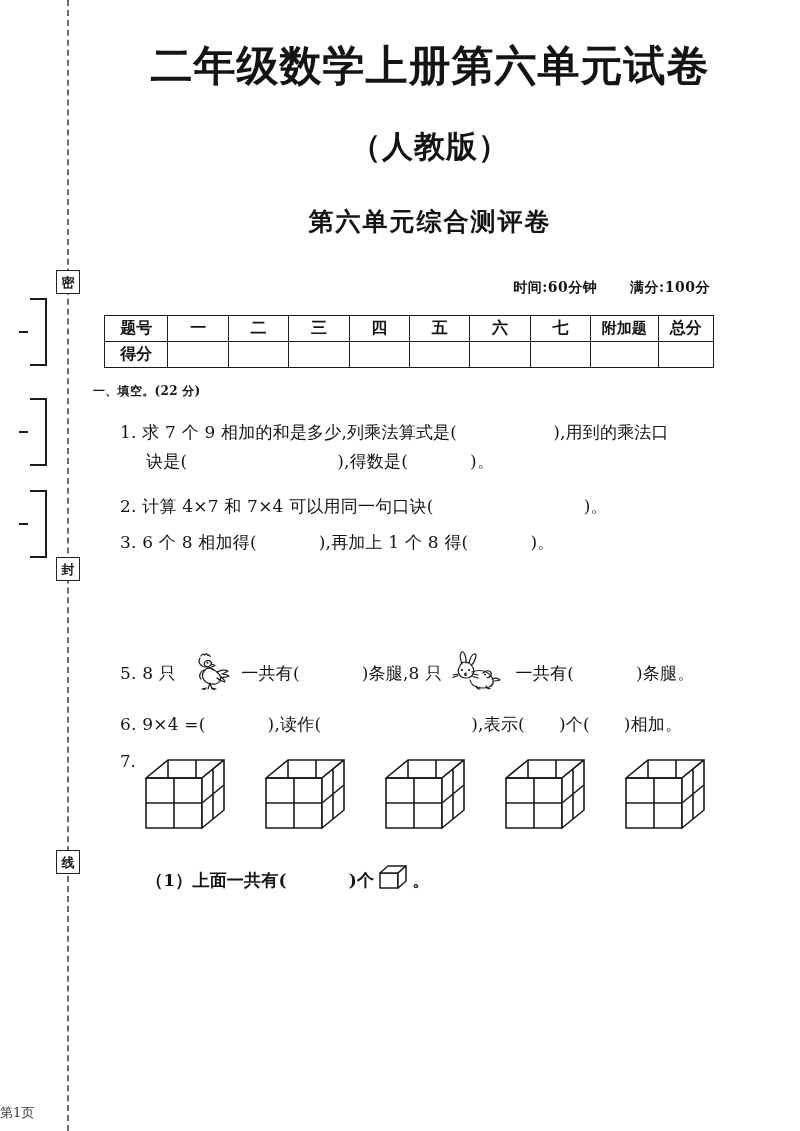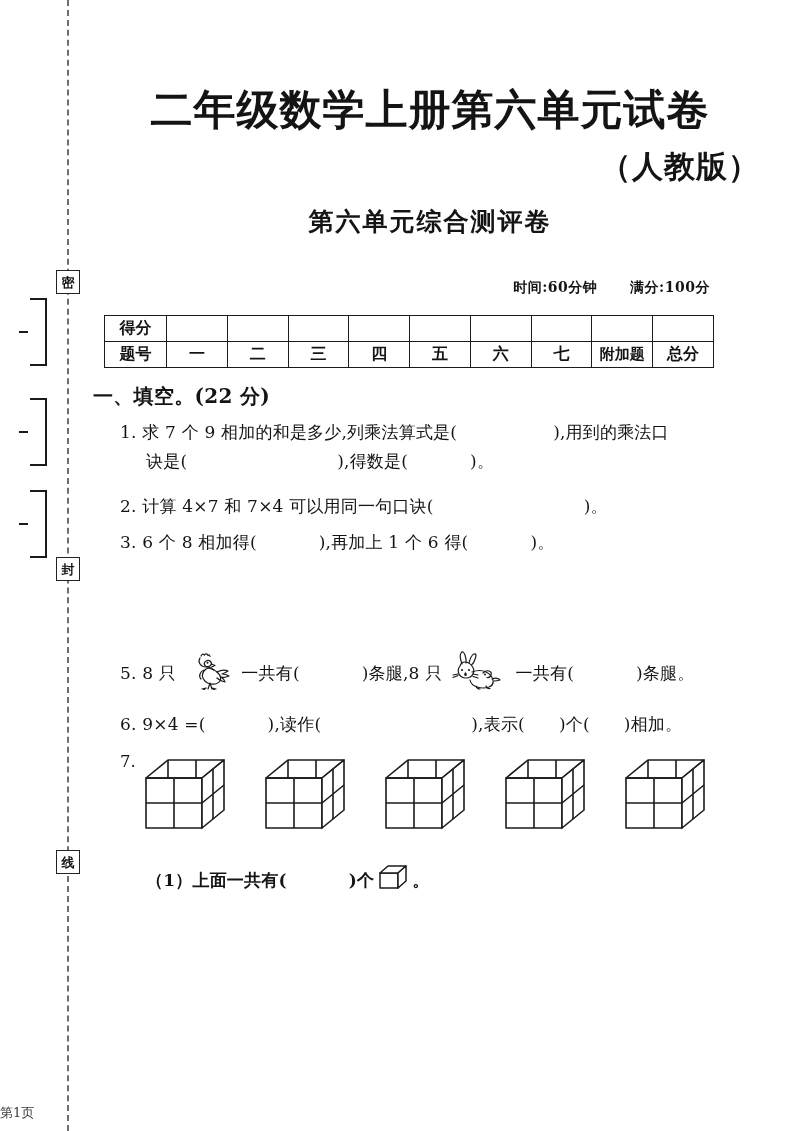--- a/index.html
+++ b/index.html
@@ -42,27 +42,25 @@
   .brace.b1 { top: 298px; height: 68px; }
   .brace.b2 { top: 398px; height: 68px; }
   .brace.b3 { top: 490px; height: 68px; }
 
   
   .doc-title {
     position: absolute; left: 100px; right: 40px; top: 42px;
     text-align: center; font-size: 42px; font-weight: 700;
     letter-spacing: 1px; line-height: 1.15;
     font-family: "DejaVu Serif", "Liberation Serif", serif;
-    margin-top: 44px;
   }
   .doc-subtitle {
     position: absolute; left: 100px; right: 40px; top: 126px;
-    text-align: right; font-size: 31px; font-weight: 700;
+    text-align: center; font-size: 31px; font-weight: 700;
     letter-spacing: 1px;
-    margin-top: 20px;
   }
   .doc-section-title {
     position: absolute; left: 100px; right: 40px; top: 205px;
     text-align: center; font-size: 25px; font-weight: 700;
     letter-spacing: 2px;
   }
   .exam-meta {
     position: absolute; right: 90px; top: 279px;
     font-size: 14px; font-weight: 700; letter-spacing: .5px;
     white-space: nowrap;
@@ -84,21 +82,21 @@
     font-family: "DejaVu Serif", "Liberation Serif", serif;
   }
   .score-table td.head-label { width: 62px; }
   .score-table td.num-col { width: 59px; }
   .score-table td.extra-col { width: 66px; font-size: 15px; }
   .score-table td.total-col { width: 54px; }
 
   
   .section-heading {
     position: absolute; left: 93px; top: 383px;
-    font-size: 20px; font-weight: 700; letter-spacing: .3px;
+    font-size: 12px; font-weight: 700; letter-spacing: .3px;
   }
   .q {
     position: absolute; left: 120px; right: 68px;
     font-size: 17px; line-height: 29px; letter-spacing: .2px;
   }
   .q .no { display:inline-block; }
   .q .ind { display:block; padding-left: 26px; }
   .blank-s { display:inline-block; width: 34px; }
   .blank-m { display:inline-block; width: 62px; }
   .blank-l { display:inline-block; width: 96px; }
@@ -152,64 +150,64 @@
 
   <div class="exam-meta">
     <span>时间:60分钟</span>
     <span class="gap"></span>
     <span>满分:100分</span>
   </div>
 
   <table class="score-table">
     <tbody>
         <tr>
-      <td class="head-label">得分</td>
-      <td></td>
-      <td></td>
-      <td></td>
-      <td></td>
-      <td></td>
-      <td></td>
-      <td></td>
-      <td></td>
-      <td></td>
-    </tr>
-    <tr>
       <td class="head-label">题号</td>
       <td class="num-col">一</td>
       <td class="num-col">二</td>
       <td class="num-col">三</td>
       <td class="num-col">四</td>
       <td class="num-col">五</td>
       <td class="num-col">六</td>
       <td class="num-col">七</td>
       <td class="extra-col">附加题</td>
       <td class="total-col">总分</td>
     </tr>
+    <tr>
+      <td class="head-label">得分</td>
+      <td></td>
+      <td></td>
+      <td></td>
+      <td></td>
+      <td></td>
+      <td></td>
+      <td></td>
+      <td></td>
+      <td></td>
+    </tr>
   </tbody>
     </table>
 
   <div class="section-heading">一、填空。(22 分)</div>
 
   <div class="q q1">
     <span class="no">1.</span>
     <span>求 7 个 9 相加的和是多少,列乘法算式是(</span><span class="blank-l"></span><span>),用到的乘法口</span>
     <span class="ind">
       <span>诀是(</span><span class="blank-xl"></span><span>),得数是(</span><span class="blank-m"></span><span>)。</span>
     </span>
   </div>
 
   <div class="q q2">
     <span class="no">2.</span>
     <span>计算 4×7 和 7×4 可以用同一句口诀(</span><span class="blank-xl"></span><span>)。</span>
   </div>
 
   <div class="q q3">
     <span class="no">3.</span>
-    <span>6 个 8 相加得(</span><span class="blank-m"></span><span>),再加上 1 个 6 得(</span><span class="blank-m"></span><span>)。</span>
+    <span>6 个 8 相加得(</span><span class="blank-m"></span><span>),再加上 1 个 8 得(</span><span class="blank-m"></span><span>)。</span>
   </div>
 
 
   <div class="q q5">
     <span class="no">5.</span>
     <span>8 只</span>
     <span class="animal">
       <svg width="50" height="40" viewBox="0 0 50 40" aria-hidden="true">
         <g fill="none" stroke="#1b1b1b" stroke-width="1.2" stroke-linecap="round" stroke-linejoin="round">
           <path d="M17 6 q1.5-3 3.5-1 q2-2.5 3.5.5 q1.5-1.5 2 1"></path>

